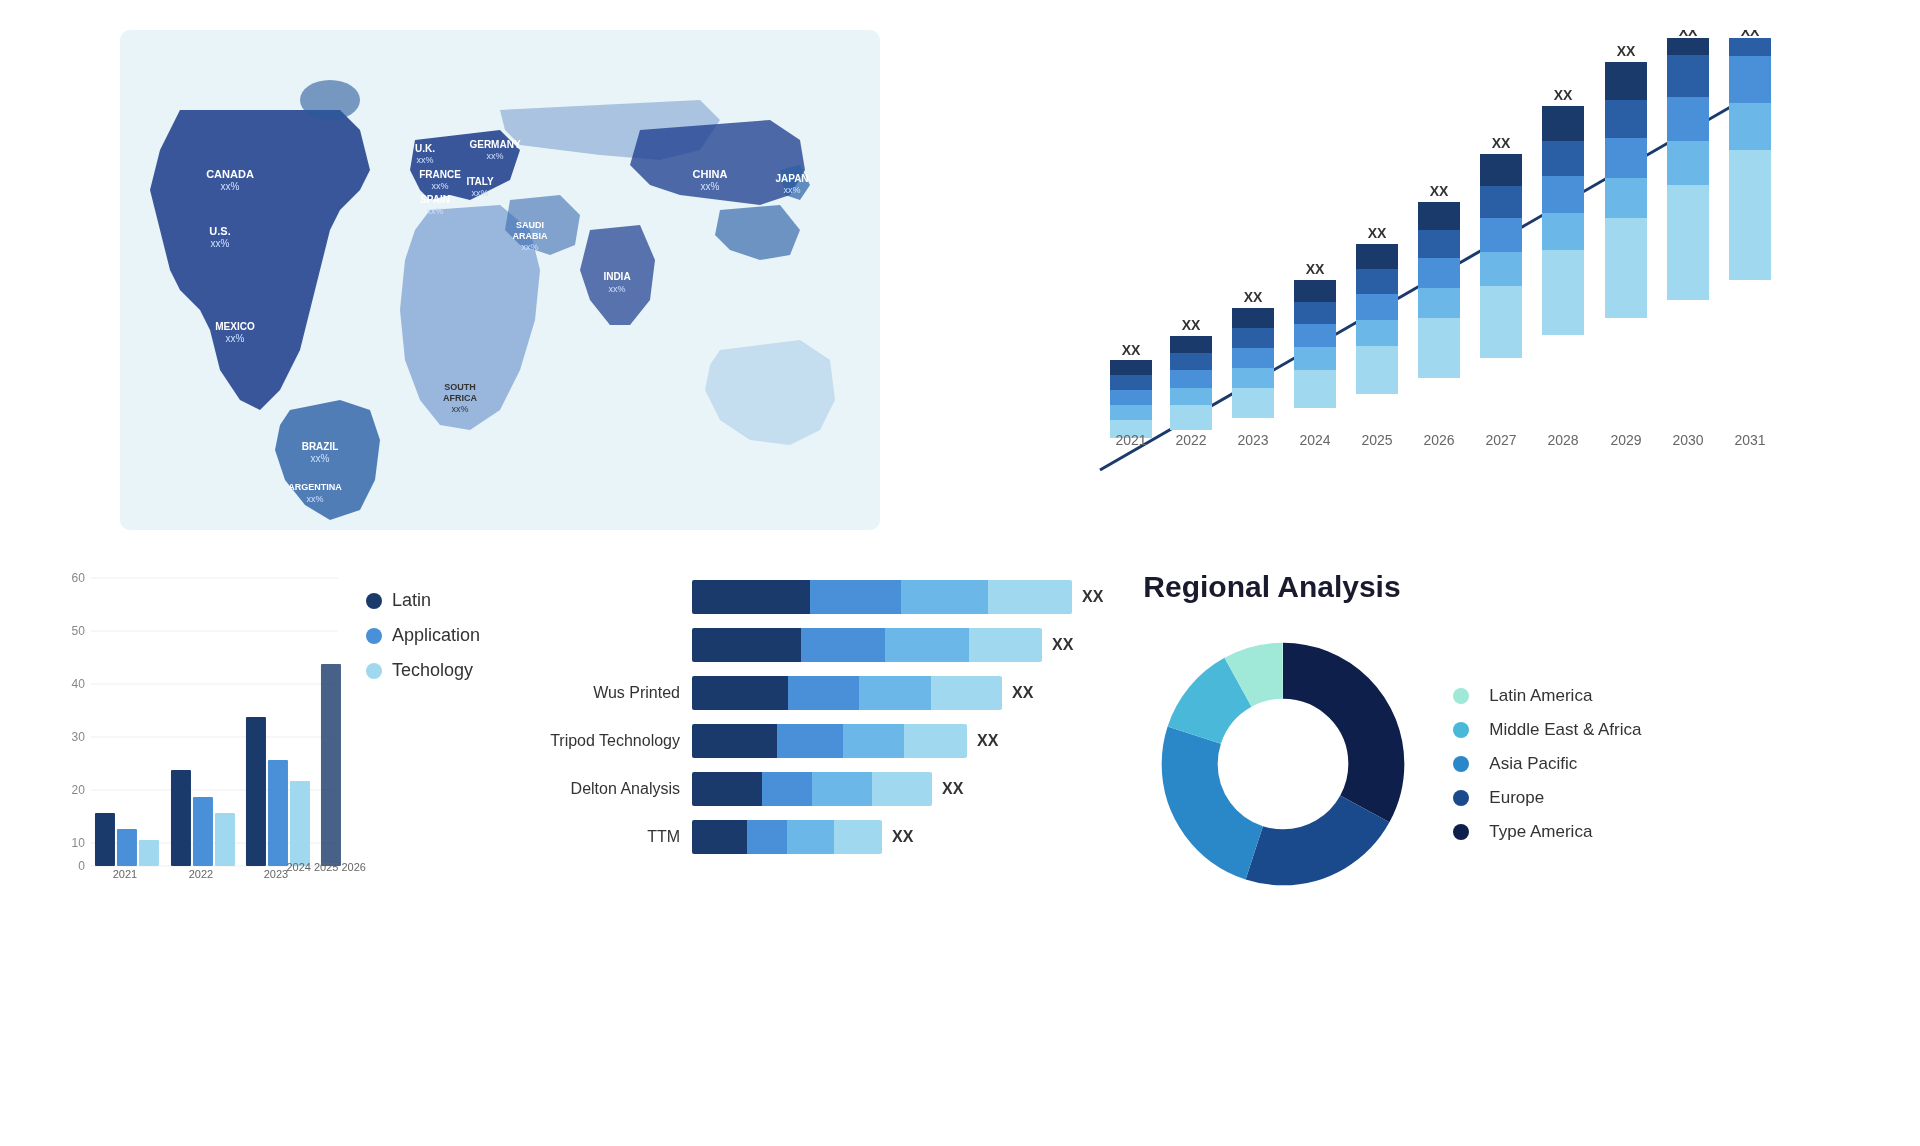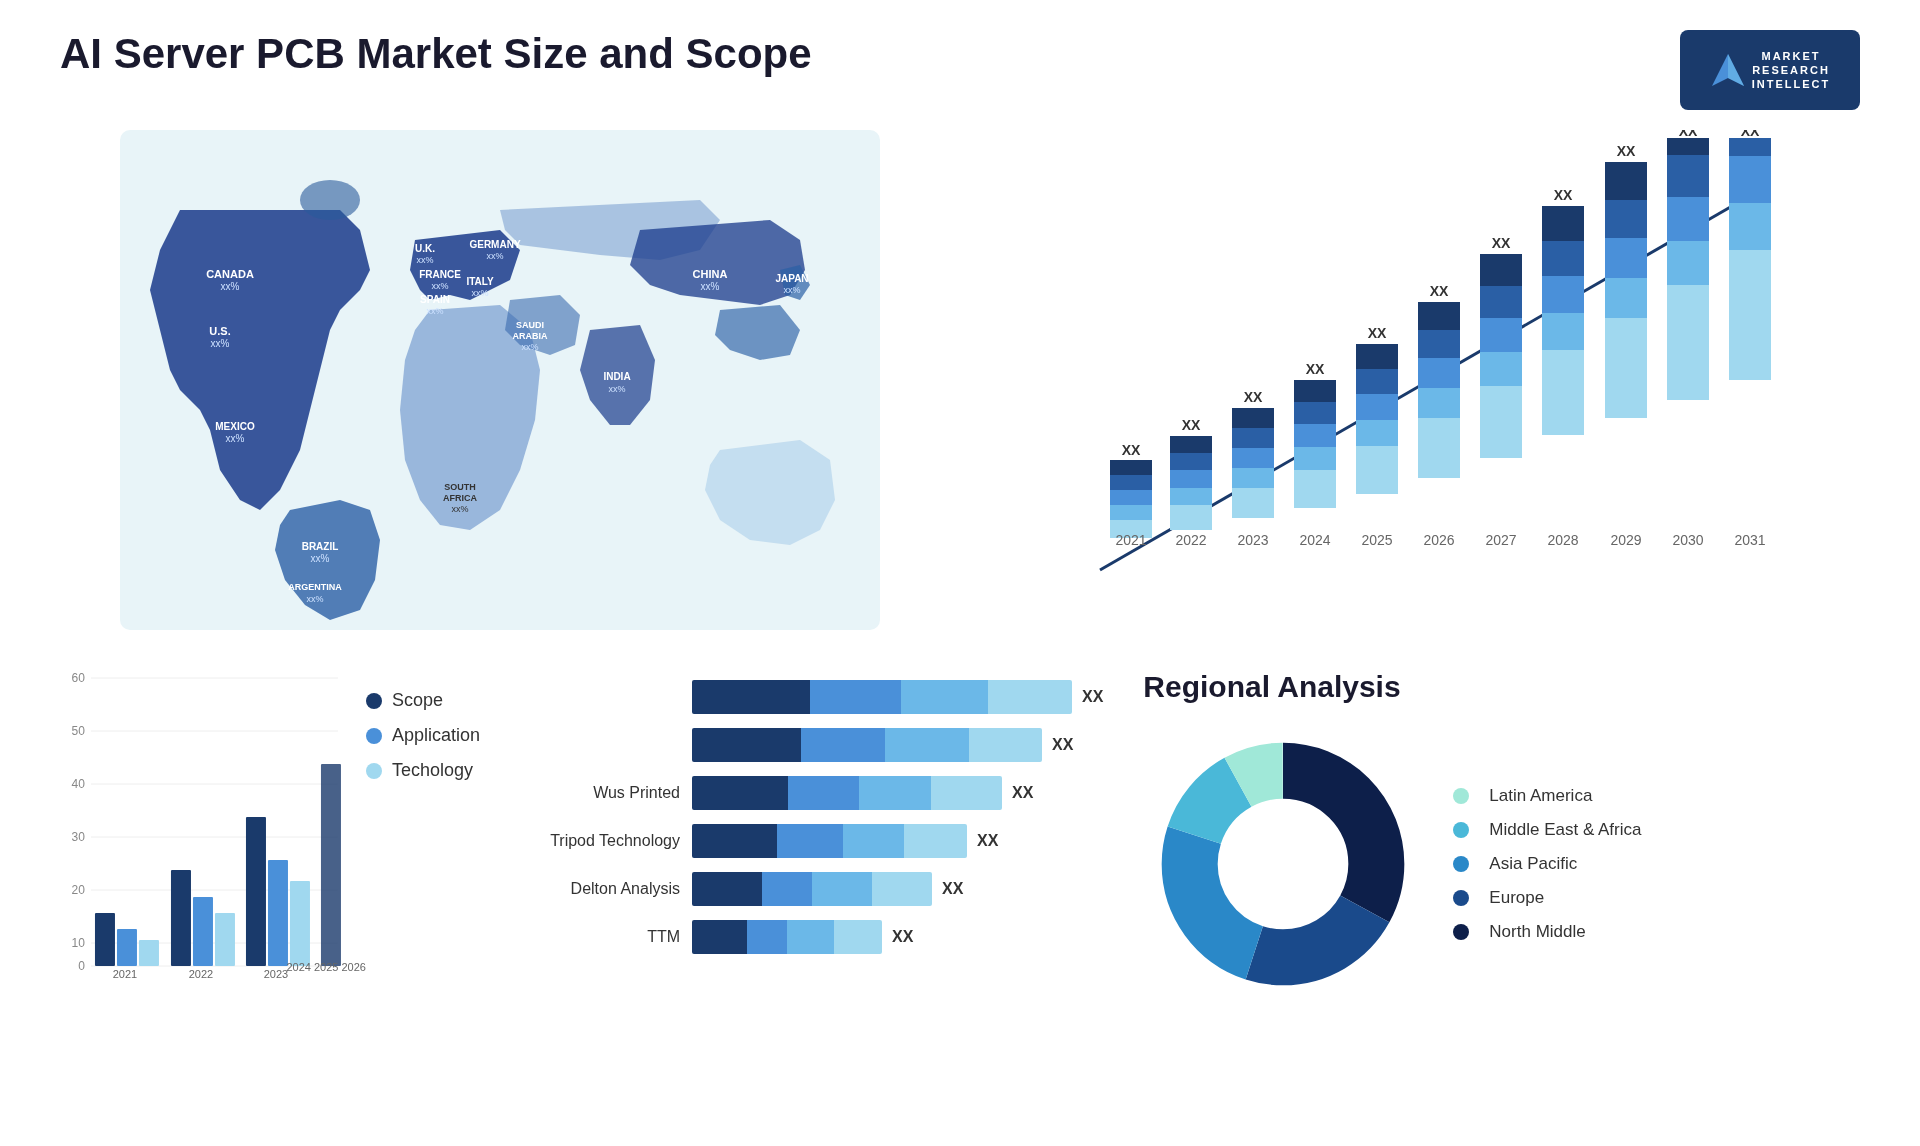--- a/index.html
+++ b/index.html
@@ -190,36 +190,20 @@
       height: 16px;
       border-radius: 50%;
       flex-shrink: 0;
     }
   </style>
 </head>
 <body>
 
 <div class="page">
 
-  <div class="header">
-    <h1 class="page-title">AI Server PCB Market Size and Scope</h1>
-    <div class="logo-box">
-      <div style="display:flex;align-items:center;gap:6px;">
-        <svg width="36" height="36" viewBox="0 0 36 36">
-          <polygon points="18,2 2,34 18,26 34,34" fill="#4a90d9"></polygon>
-          <polygon points="18,2 18,26 34,34" fill="#6bb8e8" opacity="0.7"></polygon>
-        </svg>
-        <div>
-          <div class="logo-text" style="font-size:11px;font-weight:800;letter-spacing:2px;">MARKET</div>
-          <div class="logo-text" style="font-size:11px;font-weight:800;letter-spacing:2px;">RESEARCH</div>
-          <div class="logo-text" style="font-size:11px;font-weight:800;letter-spacing:2px;">INTELLECT</div>
-        </div>
-      </div>
-    </div>
-  </div>
 
   <div class="top-section">
 
     <div class="map-container">
       <svg viewBox="0 0 760 500" class="map-svg">
 
         <rect width="760" height="500" fill="#e8f4f8" rx="10"></rect>
 
         <path d="M60,80 L220,80 L240,100 L250,140 L240,160 L220,180 L210,200 L200,240 L190,280 L180,320 L160,360 L140,380 L120,370 L100,340 L90,300 L80,280 L60,260 L50,240 L40,200 L30,160 L40,120 Z" fill="#1a3a8b" opacity="0.85"></path>
 
@@ -458,21 +442,21 @@
 
             <rect x="258" y="94" width="20" height="202" fill="#1a3a6b" rx="1" opacity="0.8"></rect>
           </svg>
           
           <div style="position:absolute;bottom:17px;right:-20px;font-size:11px;color:#666;">2024  2025  2026</div>
         </div>
 
         <div class="seg-legend">
           <div class="legend-item">
             <div class="legend-dot" style="background:#1a3a6b;"></div>
-            <span>Scope</span>
+            <span>Latin</span>
           </div>
           <div class="legend-item">
             <div class="legend-dot" style="background:#4a90d9;"></div>
             <span>Application</span>
           </div>
           <div class="legend-item">
             <div class="legend-dot" style="background:#a0d8ef;"></div>
             <span>Techology</span>
           </div>
         </div>
@@ -596,21 +580,21 @@
           <div class="reg-legend-item">
             <div class="reg-dot" style="background:#2a88c8;"></div>
             <span>Asia Pacific</span>
           </div>
           <div class="reg-legend-item">
             <div class="reg-dot" style="background:#1a4a8b;"></div>
             <span>Europe</span>
           </div>
           <div class="reg-legend-item">
             <div class="reg-dot" style="background:#0d1f4a;"></div>
-            <span>North Middle</span>
+            <span>Type America</span>
           </div>
         </div>
       </div>
     </div>
 
   </div>
 
 </div>
 
 </body></html>

